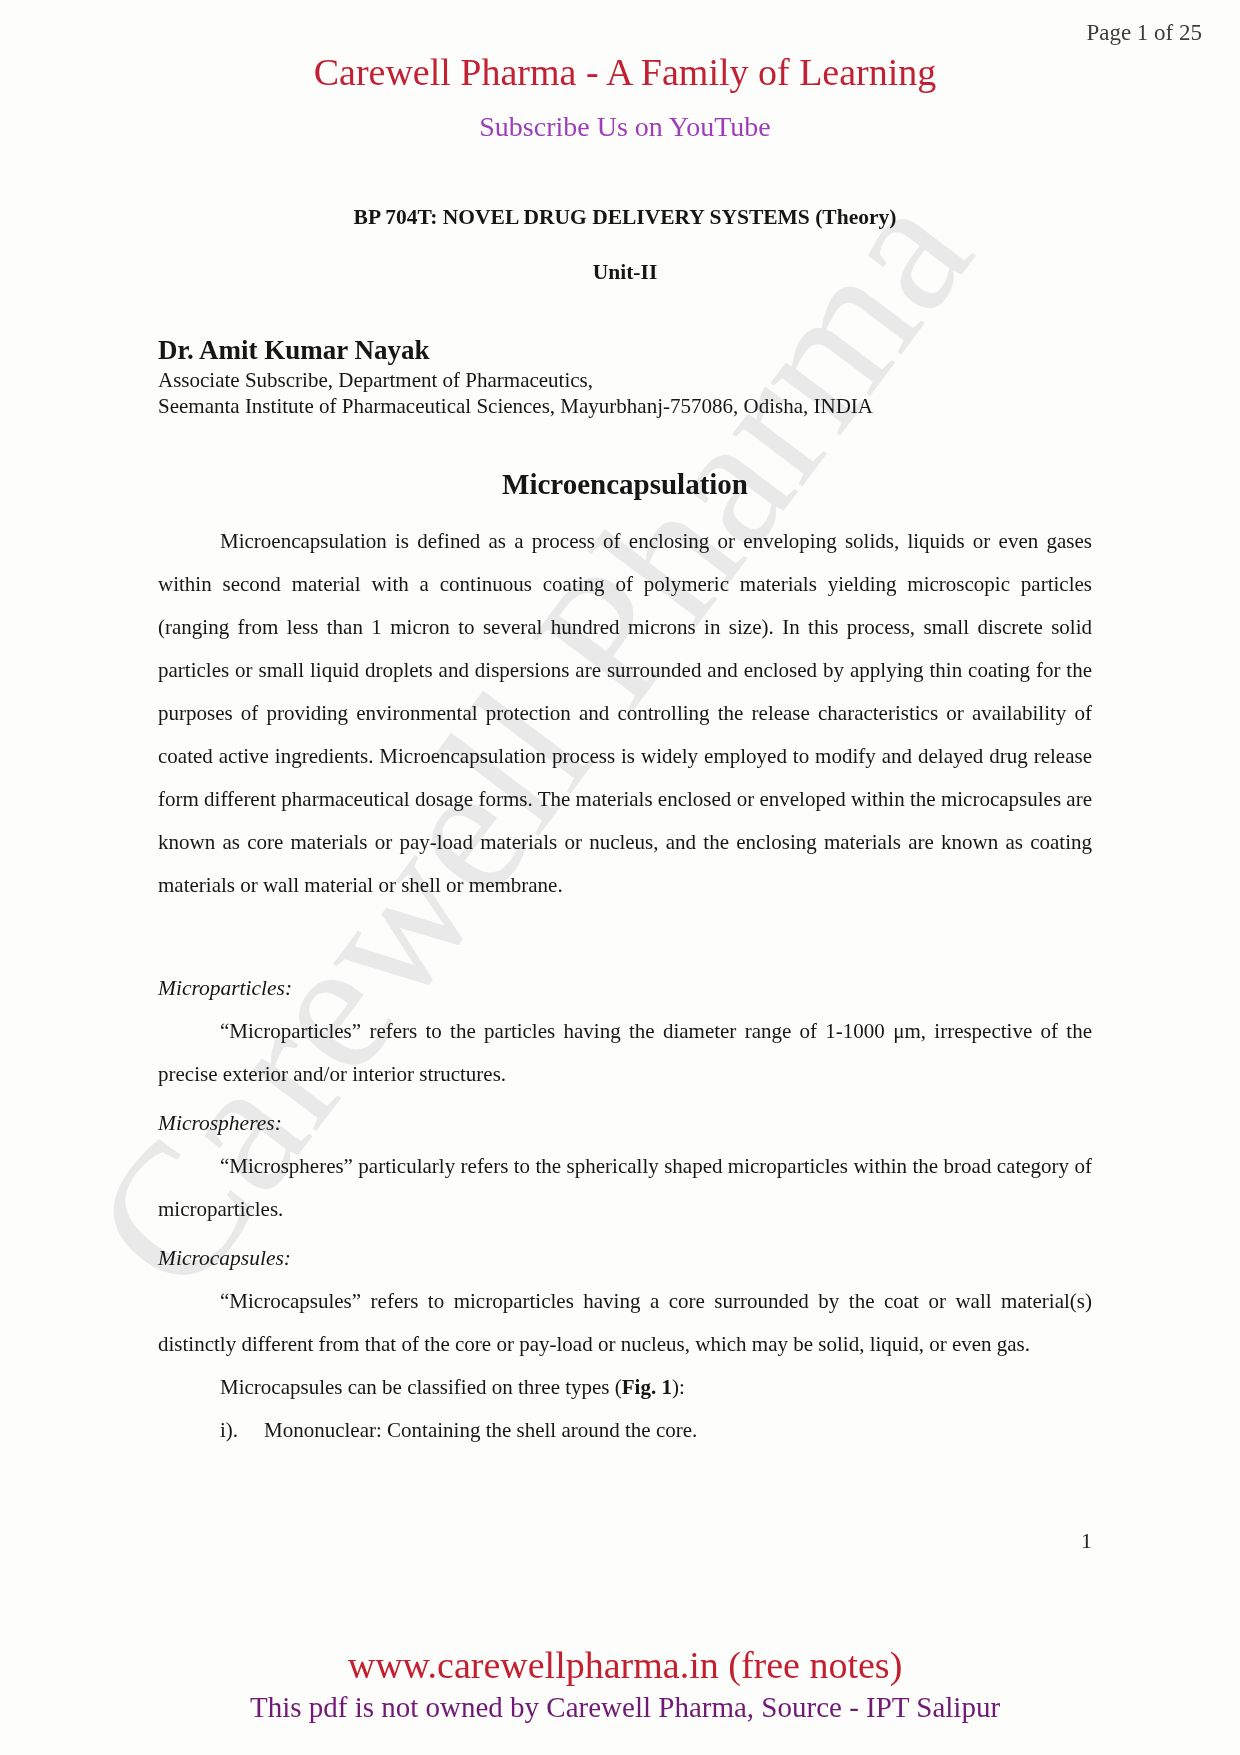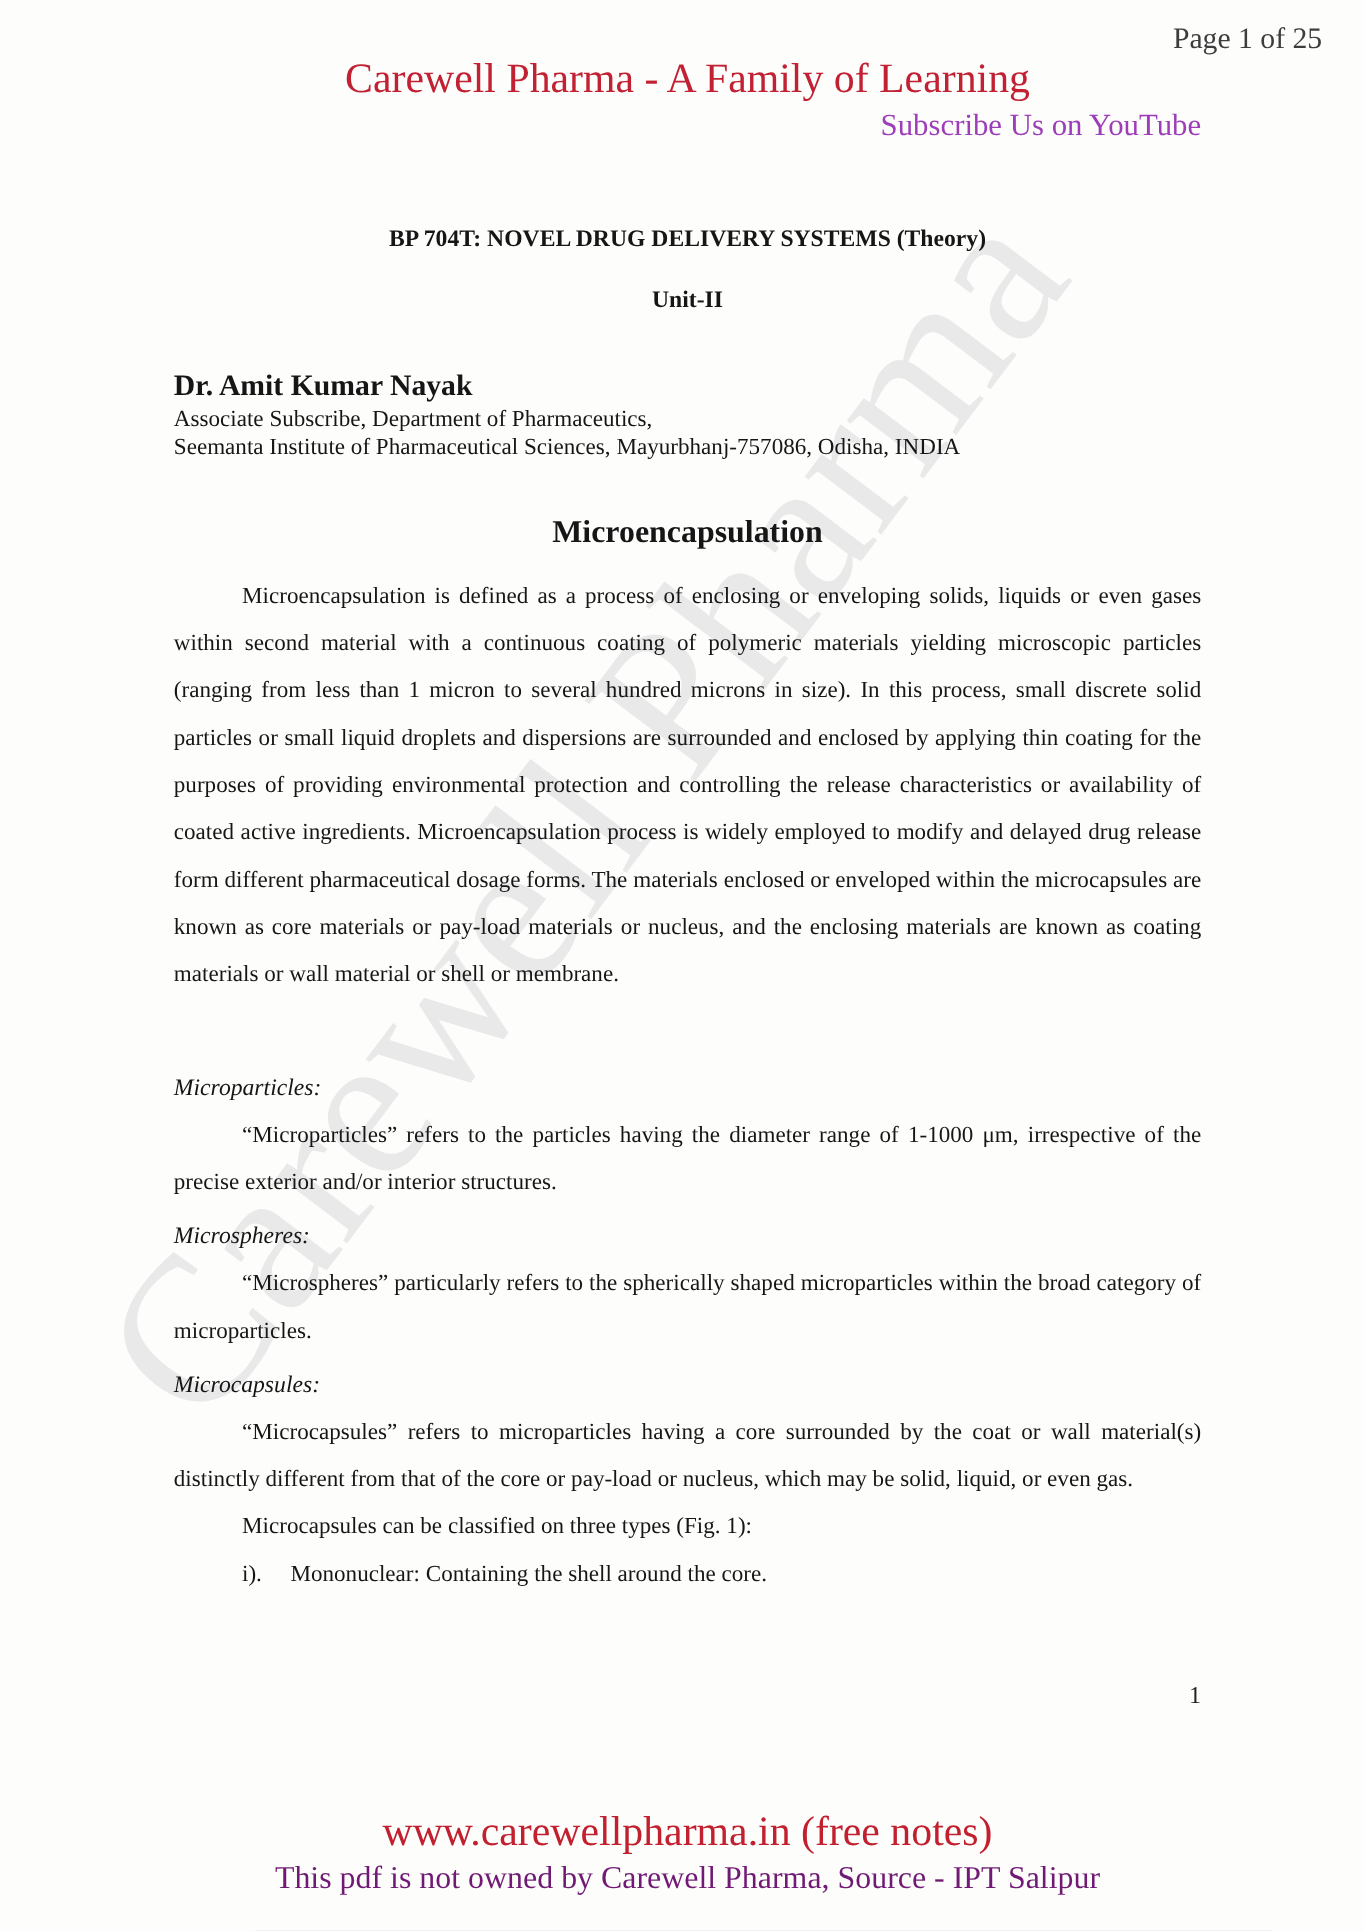--- a/index.html
+++ b/index.html
@@ -26,41 +26,40 @@
     opacity: 0.16;
     transform: rotate(-53deg);
     transform-origin: center;
     pointer-events: none;
     user-select: none;
   }
   .page-indicator {
     position: absolute;
     top: 20px;
     right: 38px;
-    font-size: 27px;
+    font-size: 23px;
     color: #3d3d3d;
   }
   .header {
     position: absolute;
     top: 50px;
     left: 158px;
     width: 934px;
     text-align: center;
   }
   .brand-title {
     font-size: 38px;
     line-height: 44px;
     color: #c22133;
   }
   .subscribe {
     font-size: 28px;
     line-height: 32px;
-    margin-top: 5px;
+    margin-top: 17px;
     color: #9d3db8;
-    text-align: right;
   }
   .content {
     position: absolute;
     top: 205px;
     left: 158px;
     width: 934px;
   }
   .course-title {
     text-align: center;
     font-weight: bold;
@@ -126,21 +125,21 @@
     font-size: 38px;
     line-height: 46px;
     color: #c2202e;
   }
   .footer-disclaimer {
     font-size: 29px;
     line-height: 34px;
     margin-top: 2px;
     color: #701a75;
   }
-  .bold { font-weight: normal; }
+  .bold { font-weight: bold; }
 </style>
 </head>
 <body>
 
 <div class="page">
 
   <div class="watermark">Carewell Pharma</div>
 
   <div class="page-indicator">Page 1 of 25</div>
 

